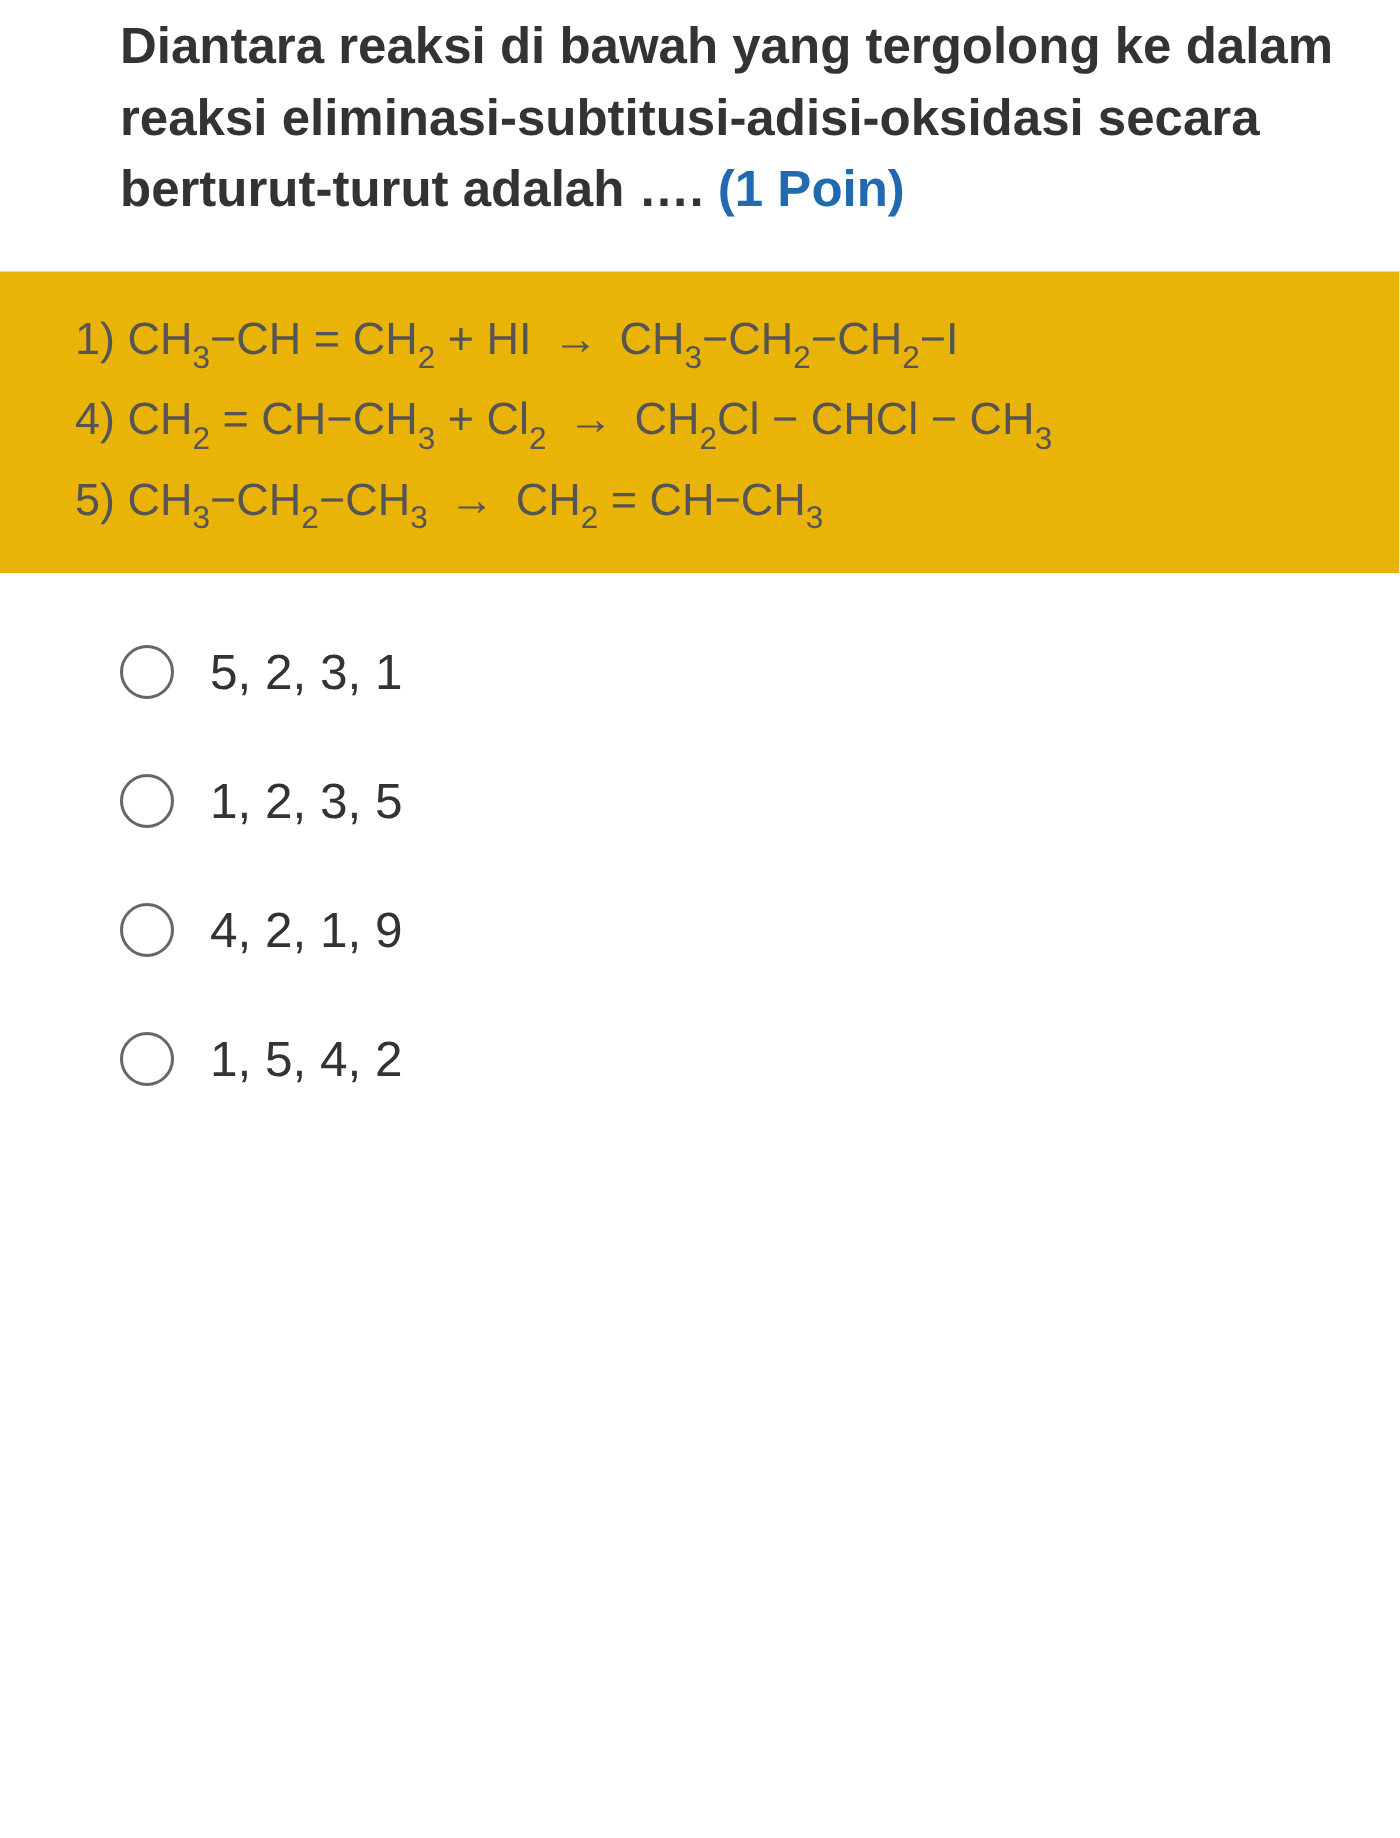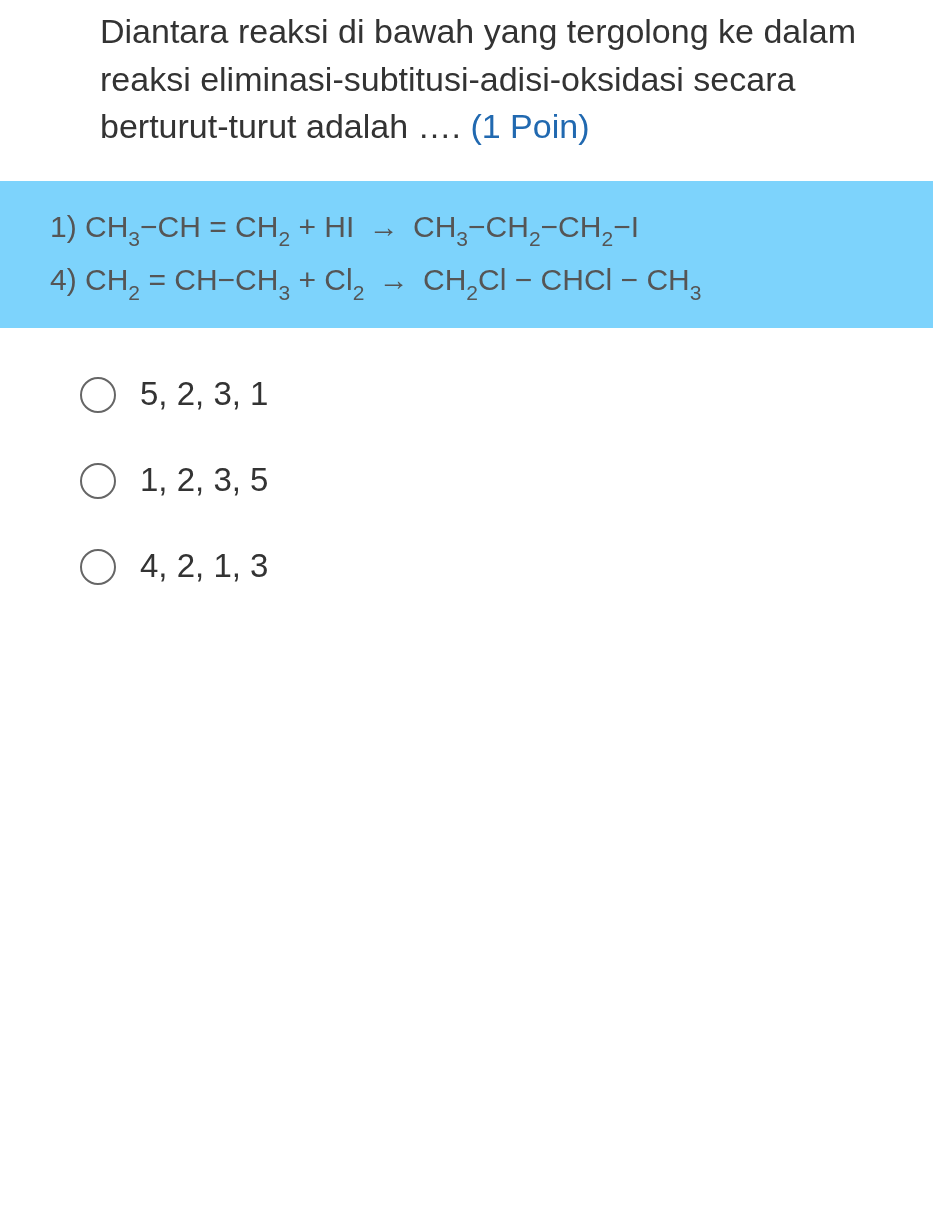--- a/index.html
+++ b/index.html
@@ -13,27 +13,28 @@
       width: 933px;
       padding: 0;
     }
     .question-container {
       padding: 0 0 20px 0;
     }
     .question-text {
       font-size: 34px;
       color: #333;
       line-height: 1.4;
-      padding: 8px 20px 20px 100px;
+      padding: 8px 20px 20px 80px;
+      font-weight: bold;
     }
     .points {
       color: #2169b0;
     }
     .reactions-box {
-      background: #7dd3fc;
+      background: #eab308;
       padding: 20px 20px 20px 50px;
       margin: 10px 0 30px 0;
     }
     .reaction-line {
       font-size: 30px;
       color: #555;
       line-height: 1.7;
       font-family: Arial, sans-serif;
     }
     .sub {
@@ -44,21 +45,21 @@
     }
     .arrow {
       display: inline-block;
       margin: 0 6px;
     }
     .options {
       padding: 0 0 0 80px;
     }
     .option-item {
       display: flex;
-      align-items: flex-end;
+      align-items: center;
       margin-bottom: 48px;
       cursor: pointer;
       margin-top: 47px;
     }
     .radio-circle {
       width: 36px;
       height: 36px;
       border: 2px solid #666;
       border-radius: 50%;
       margin-right: 24px;
@@ -83,30 +84,39 @@
     <div class="reaction-line">
       <span>1) </span><span>CH</span><span class="sub">3</span><span>−CH = CH</span><span class="sub">2</span><span> + HI</span>
       <span class="arrow">→</span>
       <span>CH</span><span class="sub">3</span><span>−CH</span><span class="sub">2</span><span>−CH</span><span class="sub">2</span><span>−I</span>
     </div>
     <div class="reaction-line">
       <span>4) </span><span>CH</span><span class="sub">2</span><span> = CH−CH</span><span class="sub">3</span><span> + Cl</span><span class="sub">2</span>
       <span class="arrow">→</span>
       <span>CH</span><span class="sub">2</span><span>Cl − CHCl − CH</span><span class="sub">3</span>
     </div>
+    <div class="reaction-line">
+      <span>5) </span><span>CH</span><span class="sub">3</span><span>−CH</span><span class="sub">2</span><span>−CH</span><span class="sub">3</span>
+      <span class="arrow">→</span>
+      <span>CH</span><span class="sub">2</span><span> = CH−CH</span><span class="sub">3</span>
+    </div>
   </div>
 
   <div class="options">
     <div class="option-item">
       <div class="radio-circle"></div>
       <span class="option-label">5, 2, 3, 1</span>
     </div>
     <div class="option-item">
       <div class="radio-circle"></div>
       <span class="option-label">1, 2, 3, 5</span>
     </div>
     <div class="option-item">
       <div class="radio-circle"></div>
-      <span class="option-label">4, 2, 1, 3</span>
+      <span class="option-label">4, 2, 1, 9</span>
+    </div>
+    <div class="option-item">
+      <div class="radio-circle"></div>
+      <span class="option-label">1, 5, 4, 2</span>
     </div>
   </div>
 
 </div>
 
 </body></html>

